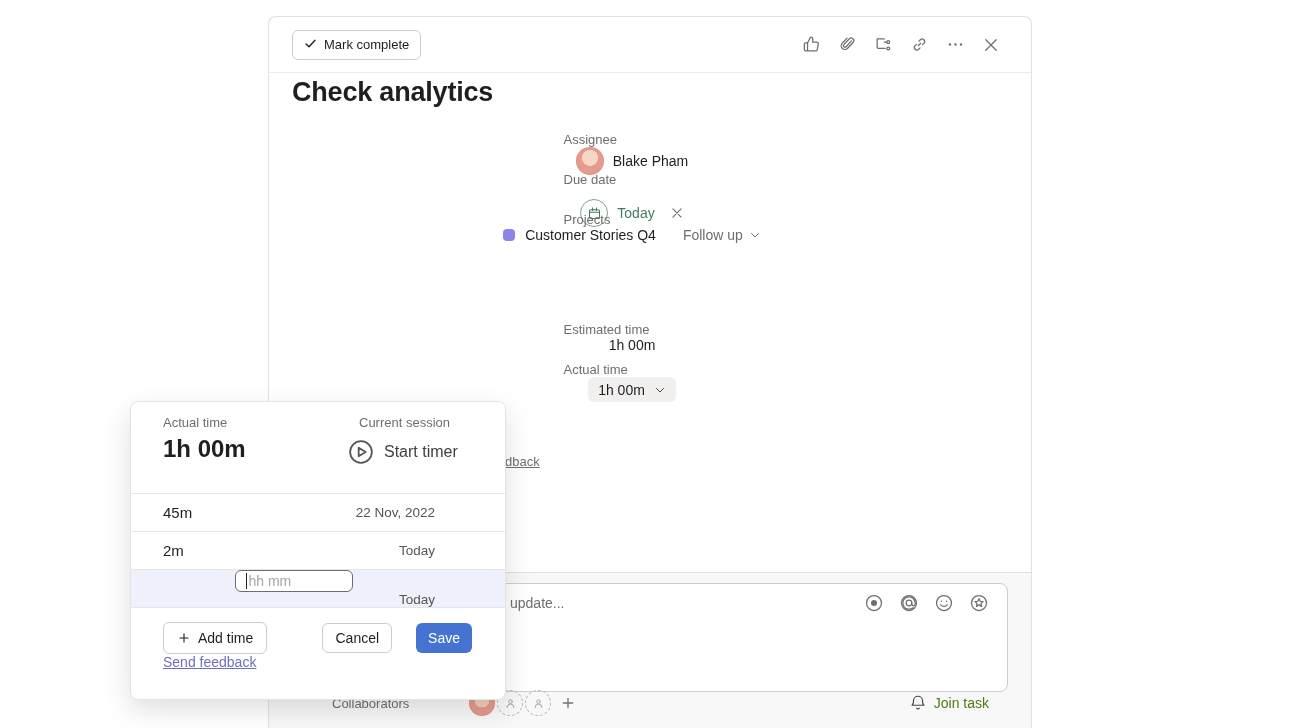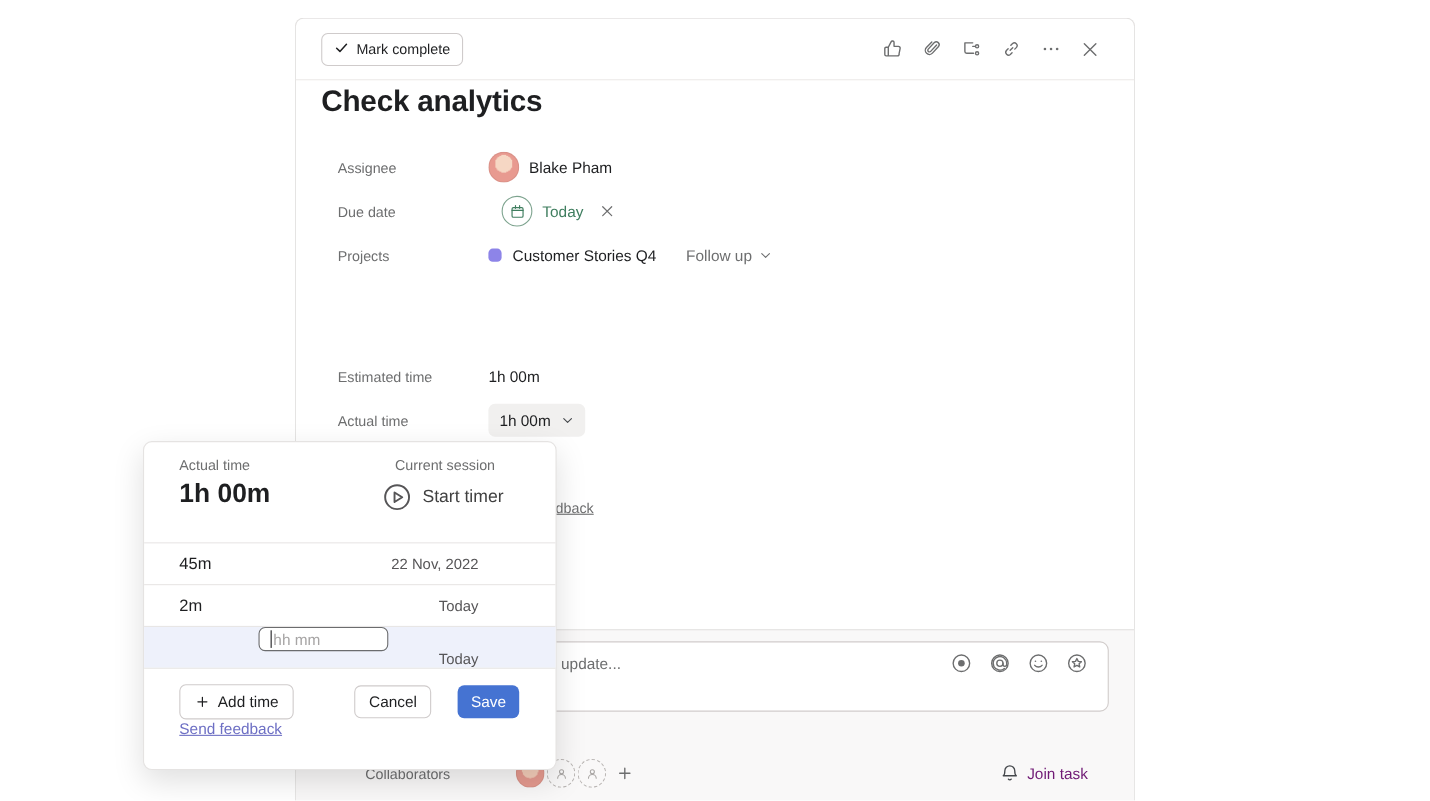--- a/index.html
+++ b/index.html
@@ -15,21 +15,21 @@
   .btn-outline{display:inline-flex;align-items:center;gap:7px;height:30px;padding:0 11px;
     background:#fff;border:1px solid #cfcbcb;border-radius:6px;font-size:13px;color:#1e1f21;cursor:pointer;}
   .toolbar .spacer{flex:1;}
   .tb-icons{display:flex;align-items:center;gap:16px;}
   .icon-btn{width:20px;height:20px;display:flex;align-items:center;justify-content:center;
     color:#6d6e6f;cursor:pointer;background:none;border:none;padding:0;}
   .icon-btn svg{display:block;}
 
   .title{position:absolute;left:23px;top:60px;font-size:27px;font-weight:700;letter-spacing:-.2px;color:#1e1f21;}
 
-  .frow{position:absolute;left:38px;display:flex;align-items:center;width:700px;}
+  .frow{position:absolute;left:13px;display:flex;align-items:center;width:700px;flex-direction:column;}
   .flabel{width:137px;flex:none;font-size:13px;color:#6d6e6f;}
   .fval{display:flex;align-items:center;}
   .avatar{width:28px;height:28px;border-radius:50%;flex:none;
     background:radial-gradient(circle at 50% 38%,#f6d7c4 0 38%,#e89a90 39% 100%);
     border:1px solid rgba(0,0,0,.06);}
   .aname{margin-left:9px;font-size:14px;color:#1e1f21;}
   .due-icon{width:28px;height:28px;border-radius:50%;border:1px solid #7da38e;display:flex;
     align-items:center;justify-content:center;color:#3f7e5f;flex:none;}
   .due-text{margin-left:9px;font-size:14px;color:#3f7e5f;}
   .clear-x{margin-left:15px;color:#6d6e6f;display:flex;cursor:pointer;}
@@ -39,35 +39,35 @@
   .muted-link{font-size:14px;color:#6d6e6f;cursor:pointer;}
   .val-text{font-size:14px;color:#1e1f21;}
   .time-chip{display:inline-flex;align-items:center;gap:9px;height:30px;padding:0 10px;
     background:#f1f0ef;border-radius:6px;font-size:14px;color:#1e1f21;cursor:pointer;border:none;}
   .pane-feedback{position:absolute;left:184px;top:437px;font-size:13px;color:#6d6e6f;
     text-decoration:underline;cursor:pointer;}
 
   
   .comment-section{position:absolute;left:0;bottom:0;width:100%;height:156px;
     background:#f9f8f8;border-top:1px solid #e3e1e0;border-radius:0;}
-  .composer{position:absolute;left:103px;top:10px;width:636px;height:64px;background:#fff;
+  .composer{position:absolute;left:103px;top:10px;width:636px;height:109px;background:#fff;
     border:1px solid #d1cccb;border-radius:8px;}
   .composer-ph{position:absolute;left:137px;top:11px;font-size:14px;color:#6d6e6f;}
   .composer-icons{position:absolute;right:18px;top:9px;display:flex;gap:15px;}
   .collab-row{position:absolute;left:0;top:110px;width:100%;height:40px;display:flex;align-items:center;
     padding:0 36px 0 63px;}
   .collab-label{font-size:13px;color:#6d6e6f;}
   .c-avatar{width:26px;height:26px;border-radius:50%;flex:none;
     background:radial-gradient(circle at 50% 38%,#f3cdb9 0 38%,#e59a8f 39% 100%);
     border:1px solid rgba(0,0,0,.05);margin-left:60px;}
   .ghost{width:26px;height:26px;border-radius:50%;border:1px dashed #b9b5b3;margin-left:2px;
     display:flex;align-items:center;justify-content:center;color:#a8a5a3;background:transparent;cursor:pointer;}
   .add-collab{margin-left:9px;color:#6d6e6f;cursor:pointer;display:flex;}
   .collab-spacer{flex:1;}
-  .join-task{display:flex;align-items:center;gap:7px;font-size:14px;color:#701a75;cursor:pointer;
+  .join-task{display:flex;align-items:center;gap:7px;font-size:14px;color:#4d7c0f;cursor:pointer;
     background:none;border:none;}
 
   
   .popup{position:absolute;left:130px;top:401px;width:376px;height:299px;background:#fff;
     border:1px solid #e5e3e2;border-radius:8px;box-shadow:0 10px 28px rgba(0,0,0,.13);z-index:50;}
   .pp-label{position:absolute;font-size:13px;color:#6d6e6f;top:13px;}
   .pp-total{position:absolute;left:32px;top:33px;font-size:24px;font-weight:600;color:#1e1f21;}
   .pp-start{position:absolute;left:216px;top:36px;display:flex;align-items:center;gap:9px;cursor:pointer;}
   .pp-start-text{font-size:16px;font-weight:500;color:#404040;}
   .pp-row{position:absolute;left:0;width:100%;height:38px;border-top:1px solid #e8e6e5;

